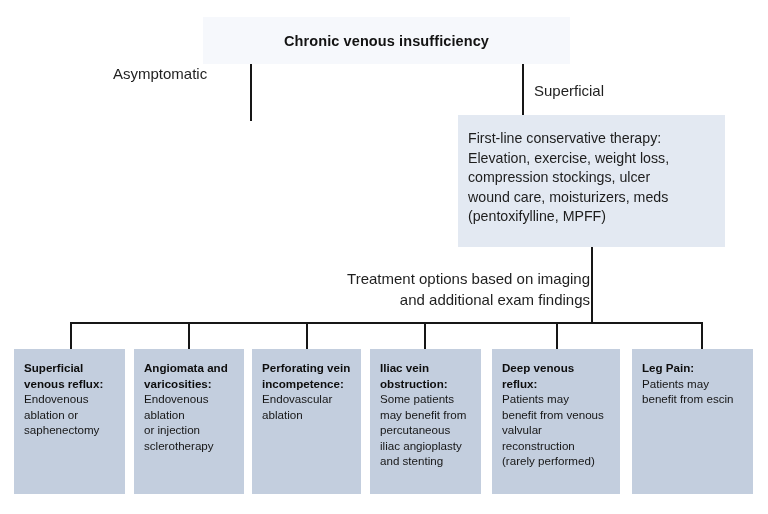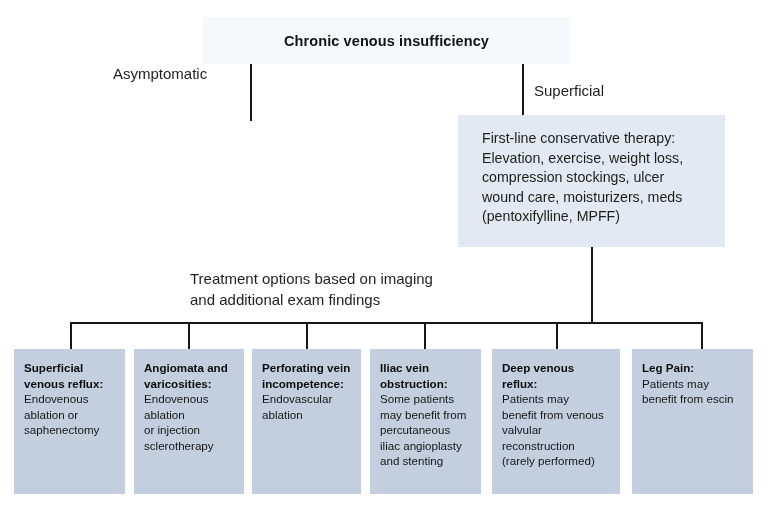--- a/index.html
+++ b/index.html
@@ -52,21 +52,21 @@
     font-size: 15px;
     color: #1f1f1f;
     white-space: nowrap;
   }
   .branch-label.left  { left: 113px; top: 65px; }
   .branch-label.right { left: 534px; top: 82px; }
 
   
   .level2-box {
     background: #e3e9f2;
-    padding: 14px 24px;
+    padding: 14px 10px;
     display: flex;
     align-items: center;
     font-size: 14.2px;
     color: #1d1d1d;
   }
   .level2-left {
     left: 35px;
     top: 121px;
     width: 272px;
     height: 117px;
@@ -80,21 +80,21 @@
     padding-top: 14px;
   }
   .level2-box .txt { white-space: pre-line; }
 
   
   .mid-caption {
     position: absolute;
     left: 190px;
     top: 268px;
     width: 400px;
-    text-align: left;
+    text-align: right;
     font-size: 15px;
     color: #1f1f1f;
     line-height: 1.42;
     white-space: pre-line;
   }
 
   
   .leaf {
     position: absolute;
     box-sizing: border-box;

